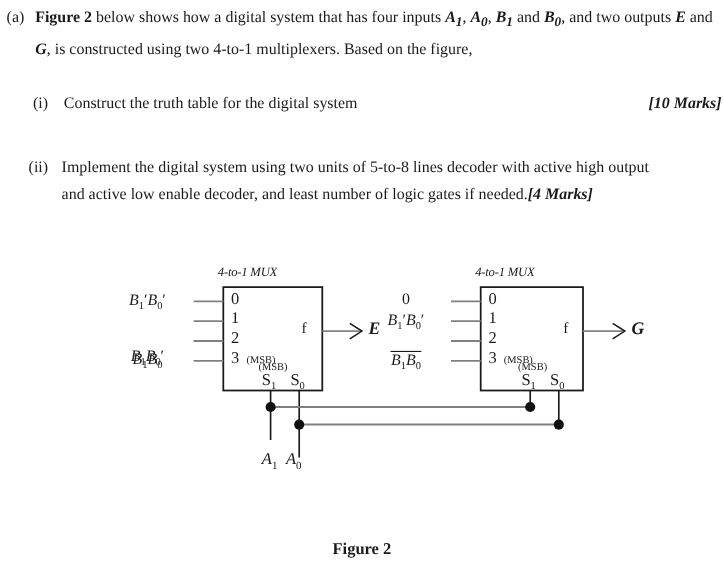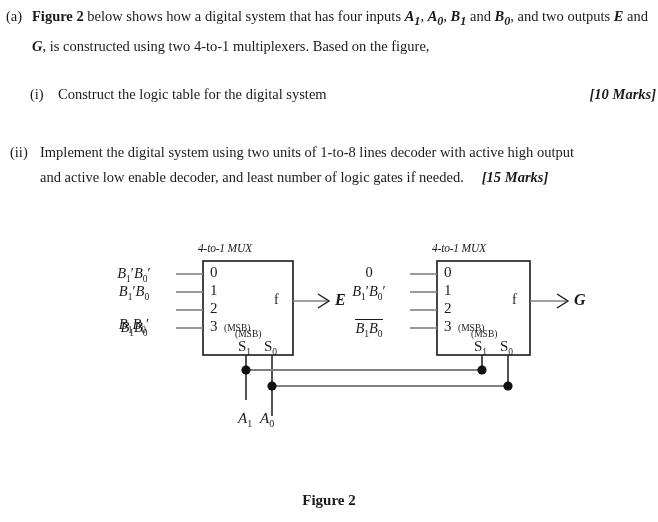--- a/index.html
+++ b/index.html
@@ -46,27 +46,26 @@
   }
 
   .row-a { position: absolute; left: 6px; top: 4px; width: 650px; }
   .row-a .q-marker { width: 26px; }
   .row-a .q-body { width: 618px; }
 
   .row-i { position: absolute; left: 30px; top: 82px; width: 626px; }
   .row-i .q-marker { width: 28px; }
   .row-i .q-body { width: 592px; display: flex; justify-content: space-between; }
 
-  .row-ii { position: absolute; left: 10px; top: 140px; width: 630px; }
+  .row-ii { position: absolute; left: 26px; top: 140px; width: 630px; }
   .row-ii .q-marker { width: 30px; }
   .row-ii .q-body { width: 598px; }
   .row-ii .line2 {
     display: flex;
     justify-content: flex-start;
-    gap: 18px;
     align-items: flex-end;
   }
 
   
   .figure {
     position: absolute;
     left: 0;
     top: 228px;
     width: 658px;
     height: 230px;
@@ -148,32 +147,32 @@
   <div class="q-row row-a">
     <div class="q-marker">(a)</div>
     <div class="q-body">
       <span class="bold">Figure 2</span><span> below shows how a digital system that has four inputs </span><span class="bi"><span>A</span><sub>1</sub></span><span>, </span><span class="bi"><span>A</span><sub>0</sub></span><span>, </span><span class="bi"><span>B</span><sub>1</sub></span><span> and </span><span class="bi"><span>B</span><sub>0</sub></span><span>, and two outputs </span><span class="bi">E</span><span> and </span><span class="bi">G</span><span>, is constructed using two 4-to-1 multiplexers. Based on the figure,</span>
     </div>
   </div>
 
   <div class="q-row row-i">
     <div class="q-marker">(i)</div>
     <div class="q-body">
-      <span>Construct the logic table for the digital system</span>
+      <span>Construct the truth table for the digital system</span>
       <span class="marks">[10 Marks]</span>
     </div>
   </div>
 
   <div class="q-row row-ii">
     <div class="q-marker">(ii)</div>
     <div class="q-body">
-      <div>Implement the digital system using two units of 1-to-8 lines decoder with active high output</div>
+      <div>Implement the digital system using two units of 5-to-8 lines decoder with active high output</div>
       <div class="line2">
         <span>and active low enable decoder, and least number of logic gates if needed.</span>
-        <span class="marks">[15 Marks]</span>
+        <span class="marks">[4 Marks]</span>
       </div>
     </div>
   </div>
 
 </div>
 
 <div class="figure">
 
   <svg class="fig-svg" width="658" height="230">
 
@@ -220,23 +219,20 @@
   <div class="msb-small" style="left:235px; top:101px;">(MSB)</div>
   <div class="sel-lab" style="left:238px; top:110px;"><span>S</span><sub>1</sub></div>
   <div class="sel-lab" style="left:264px; top:110px;"><span>S</span><sub>0</sub></div>
 
   <div class="f-lab" style="left:274px; top:64px;">f</div>
   <div class="out-lab" style="left:335px; top:63px;">E</div>
 
   <div class="in-lab" style="left:95px; top:37px; width:78px;">
     <span>B<sub>1</sub><span class="pr">′</span>B<sub>0</sub><span class="pr">′</span></span>
   </div>
-  <div class="in-lab" style="left:95px; top:55px; width:78px;">
-    <span>B<sub>1</sub><span class="pr">′</span>B<sub>0</sub></span>
-  </div>
   <div class="in-lab" style="left:95px; top:88px; width:78px;">
     <span>B<sub>1</sub>B<sub>0</sub><span class="pr">′</span></span>
   </div>
   <div class="in-lab" style="left:95px; top:91px; width:78px;">
     <span>B<sub>1</sub>B<sub>0</sub></span>
   </div>
 
   <div class="mux-title" style="left:432px; top:14px;">4-to-1 MUX</div>
 
   <div class="port-num" style="left:444px; top:36px;">0</div>

